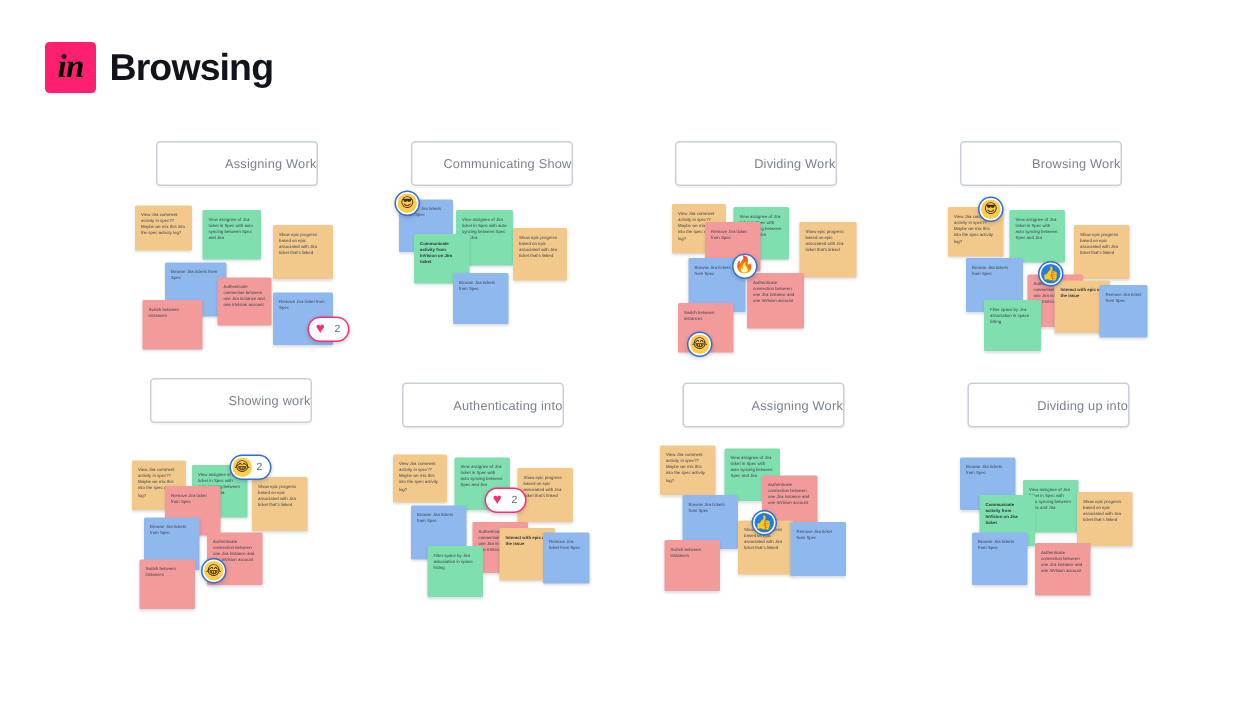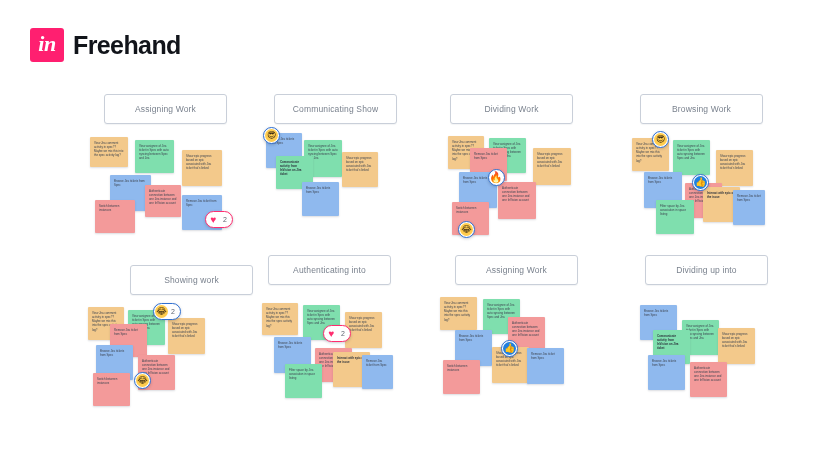--- a/index.html
+++ b/index.html
@@ -8,34 +8,34 @@
     font-family:"Liberation Sans","DejaVu Sans",sans-serif;
     -webkit-font-smoothing:antialiased;
   }
   #canvas{position:relative;width:832px;height:468px;background:#ffffff;}
 
   
   .brand{position:absolute;left:30px;top:28px;display:flex;align-items:center;gap:9px;}
   .brand-mark{
     width:34px;height:34px;background:#ff1f70;border-radius:3px;
     display:flex;align-items:center;justify-content:center;
-    color:#ffffff;font-family:"Liberation Serif","DejaVu Serif",serif;
+    color:#000000;font-family:"Liberation Serif","DejaVu Serif",serif;
     font-style:italic;font-weight:700;font-size:22px;line-height:1;
     letter-spacing:-0.5px;padding-bottom:2px;box-sizing:border-box;
   }
   .brand-name{
     font-size:25px;font-weight:700;color:#11141a;letter-spacing:-0.6px;
   }
 
   
   .label-box{
     position:absolute;box-sizing:border-box;
     background:#ffffff;border:1px solid #c9cfd9;border-radius:3px;
-    display:flex;align-items:center;justify-content:center;
-    width:123px;height:30px;
+    display:flex;align-items:center;justify-content:flex-end;
+    width:108px;height:30px;
     box-shadow:0 1px 1px rgba(20,30,50,.05);
   }
   .label-box span{
     font-size:8.5px;color:#7a828e;letter-spacing:.15px;white-space:nowrap;
   }
 
   
   .note{
     position:absolute;box-sizing:border-box;
     padding:4px 4px 3px 4px;overflow:hidden;
@@ -83,21 +83,21 @@
   .emo-thumb .gl{color:#ffffff;font-size:9px;}
   .emo-face  .gl{font-size:9px;color:#3b2a12;}
 </style>
 </head>
 <body>
 
 <div id="canvas">
 
   <div class="brand">
     <div class="brand-mark">in</div>
-    <div class="brand-name">Freehand</div>
+    <div class="brand-name">Browsing</div>
   </div>
 
   <div id="clusters-root">
       <div class="label-box" style="left: 104px; top: 94px;">
         <span>Assigning Work</span>
       </div>
       <div class="note c-orange" style="left: 90px; top: 137px; width: 38px; height: 30px; z-index: 10;">
         <span class="txt">View Jira comment activity in spec?? Maybe we mix this into the spec activity log?</span>
       </div>
       <div class="note c-green" style="left: 135px; top: 140px; width: 39px; height: 33px; z-index: 11;">
@@ -211,21 +211,21 @@
       <div class="badge solo" style="left: 652px; top: 131px;">
         <div class="emo emo-face">
           <span class="gl">😎</span>
         </div>
       </div>
       <div class="badge solo" style="left: 692px; top: 174px;">
         <div class="emo emo-thumb">
           <span class="gl">👍</span>
         </div>
       </div>
-      <div class="label-box" style="left: 100px; top: 265px; margin-left: 30px;">
+      <div class="label-box" style="left: 100px; top: 252px;">
         <span>Showing work</span>
       </div>
       <div class="note c-orange" style="left: 88px; top: 307px; width: 36px; height: 33px; z-index: 10;">
         <span class="txt">View Jira comment activity in spec?? Maybe we mix this into the spec activity log?</span>
       </div>
       <div class="note c-green" style="left: 128px; top: 310px; width: 37px; height: 35px; z-index: 11;">
         <span class="txt">View assignee of Jira ticket in Spec with auto syncing between Spec and Jira</span>
       </div>
       <div class="note c-red" style="left: 110px; top: 324px; width: 37px; height: 33px; z-index: 12;">
         <span class="txt">Remove Jira ticket from Spec</span>

